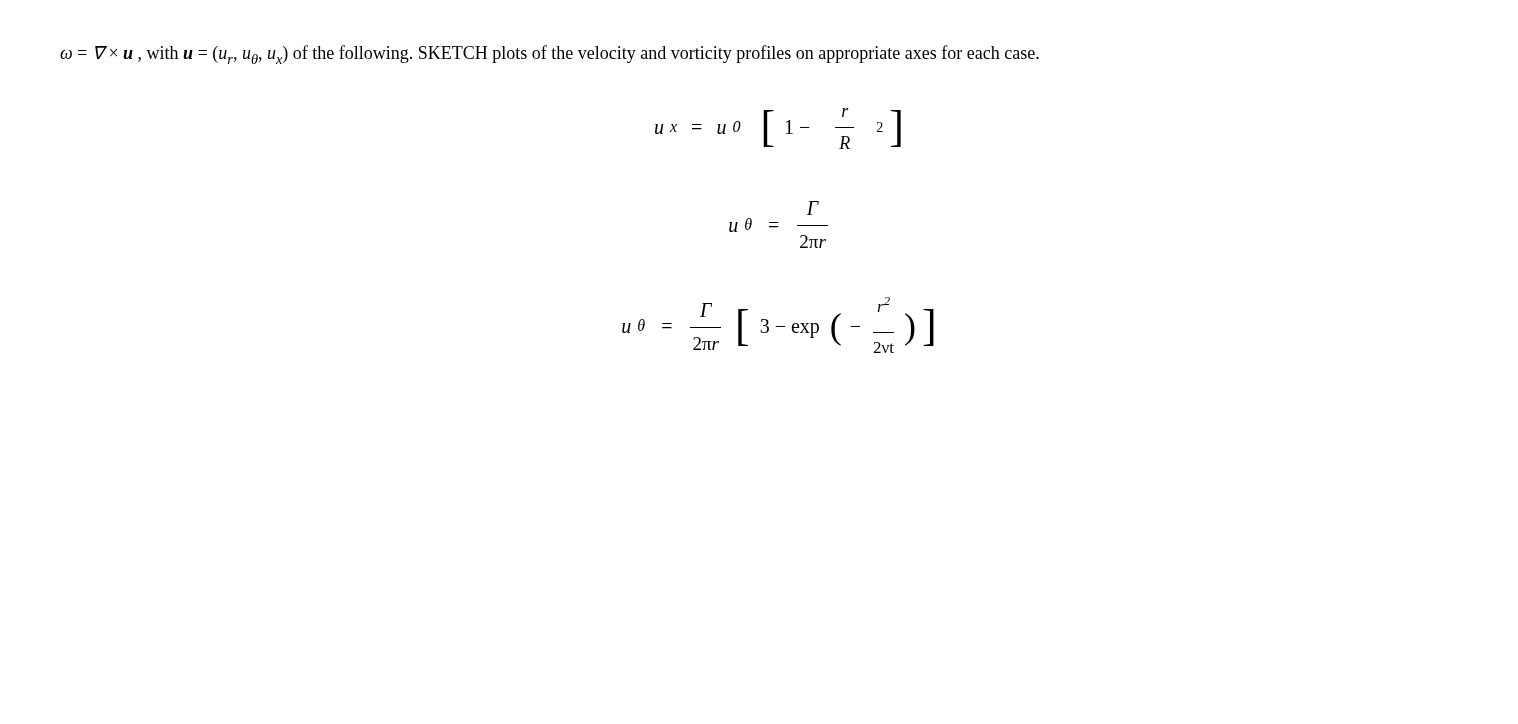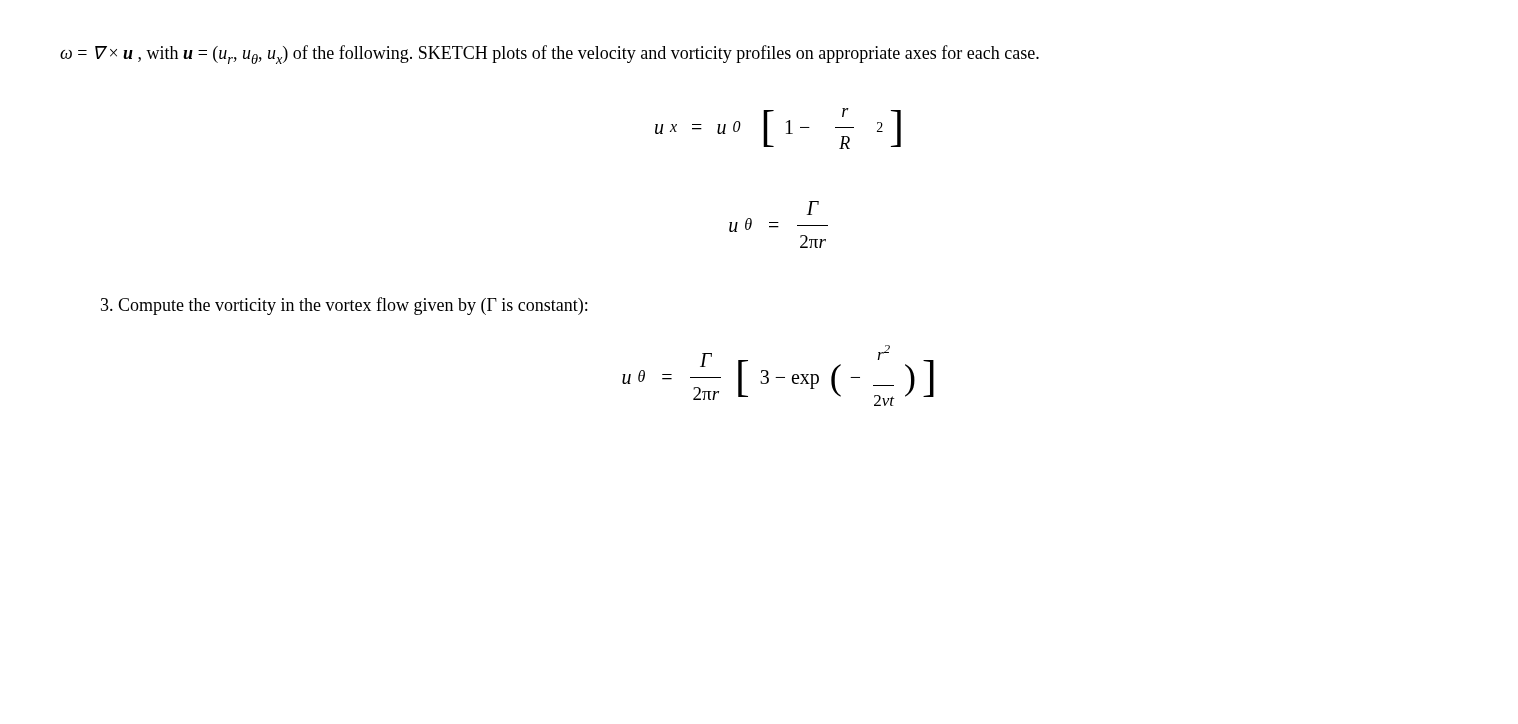--- a/index.html
+++ b/index.html
@@ -128,41 +128,37 @@
           <span style="margin:0 10px;">=</span>
           <span style="display:inline-flex;flex-direction:column;align-items:center;vertical-align:middle;">
             <span style="border-bottom:1.5px solid #000;padding:0 10px 2px 10px;font-style:italic;font-size:1em;">Γ</span>
             <span style="padding:2px 4px 0 4px;font-size:0.95em;">2π<span style="font-style:italic;">r</span></span>
           </span>
         </span>
       </div>
     </div>
 
     <div class="problem-item">
-      <div class="problem-item-text">
-        <span>3. </span>
-        <span>Compute the vorticity in the vortex flow given by (Γ is constant):</span>
-      </div>
 
       <div class="formula-block">
         <span class="formula-row">
           <span style="font-style:italic;">u</span>
             <span style="font-style:italic;font-size:0.8em;vertical-align:sub;">θ</span>
           <span style="margin:0 10px;">=</span>
           <span style="display:inline-flex;flex-direction:column;align-items:center;vertical-align:middle;margin-right:6px;">
             <span style="border-bottom:1.5px solid #000;padding:0 10px 2px 10px;font-style:italic;font-size:1em;">Γ</span>
             <span style="padding:2px 4px 0 4px;font-size:0.95em;">2π<span style="font-style:italic;">r</span></span>
           </span>
           <span class="big-bracket">[</span>
           <span style="margin:0 4px;">3 − exp</span>
           <span class="big-paren" style="font-size:1.8em;vertical-align:middle;">(</span>
           <span style="margin:0 2px;">−</span>
           <span style="display:inline-flex;flex-direction:column;align-items:center;vertical-align:middle;">
-            <span style="border-bottom:1.5px solid #000;padding:0 4px 18px 4px;font-style:italic;font-size:0.85em;"><span style="font-style:italic;">r</span><span style="font-size:0.75em;vertical-align:super;">2</span></span>
-            <span style="padding:2px 4px 0 4px;font-size:0.85em;">2<span style="font-style:italic;">νt</span></span>
+            <span style="border-bottom:1.5px solid #000;padding:0 4px 12px 4px;font-style:italic;font-size:0.85em;"><span style="font-style:italic;">r</span><span style="font-size:0.75em;vertical-align:super;">2</span></span>
+            <span style="padding:2px 4px 0 4px;font-size:0.85em;">2<span style="">νt</span></span>
           </span>
           <span class="big-paren" style="font-size:1.8em;vertical-align:middle;">)</span>
           <span class="big-bracket">]</span>
         </span>
       </div>
     </div>
 
   </div>
 
 </div>

